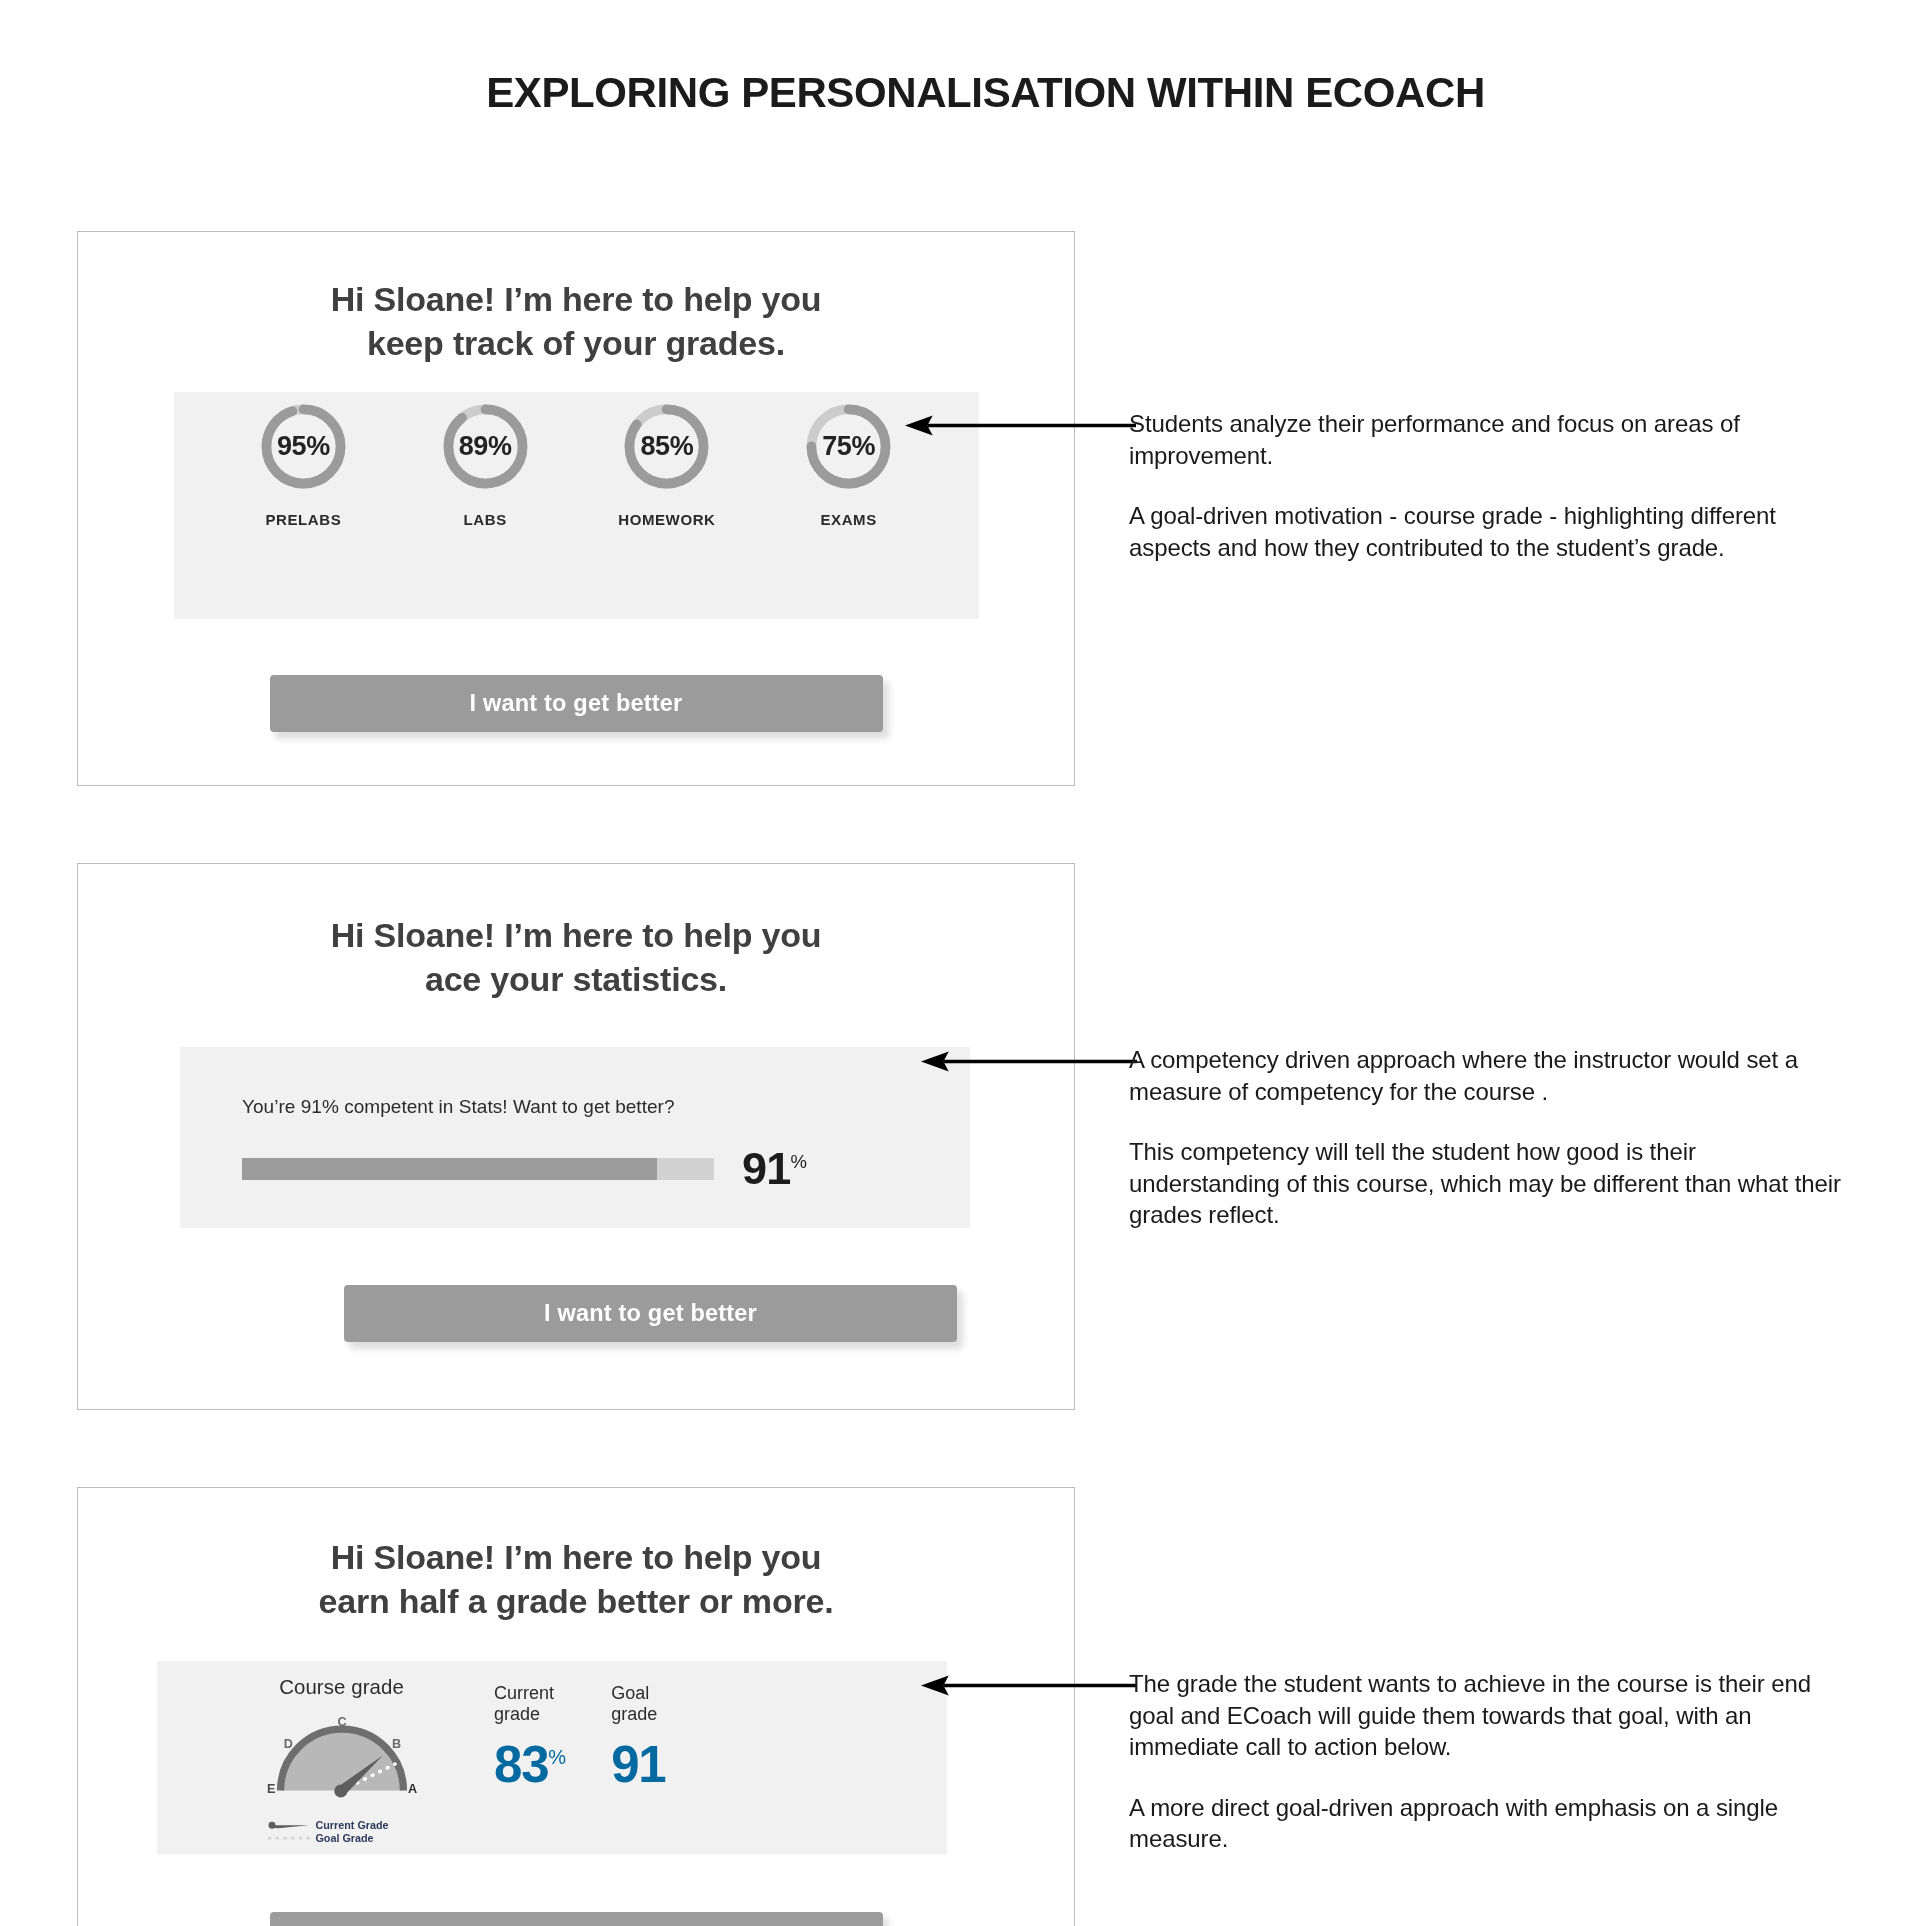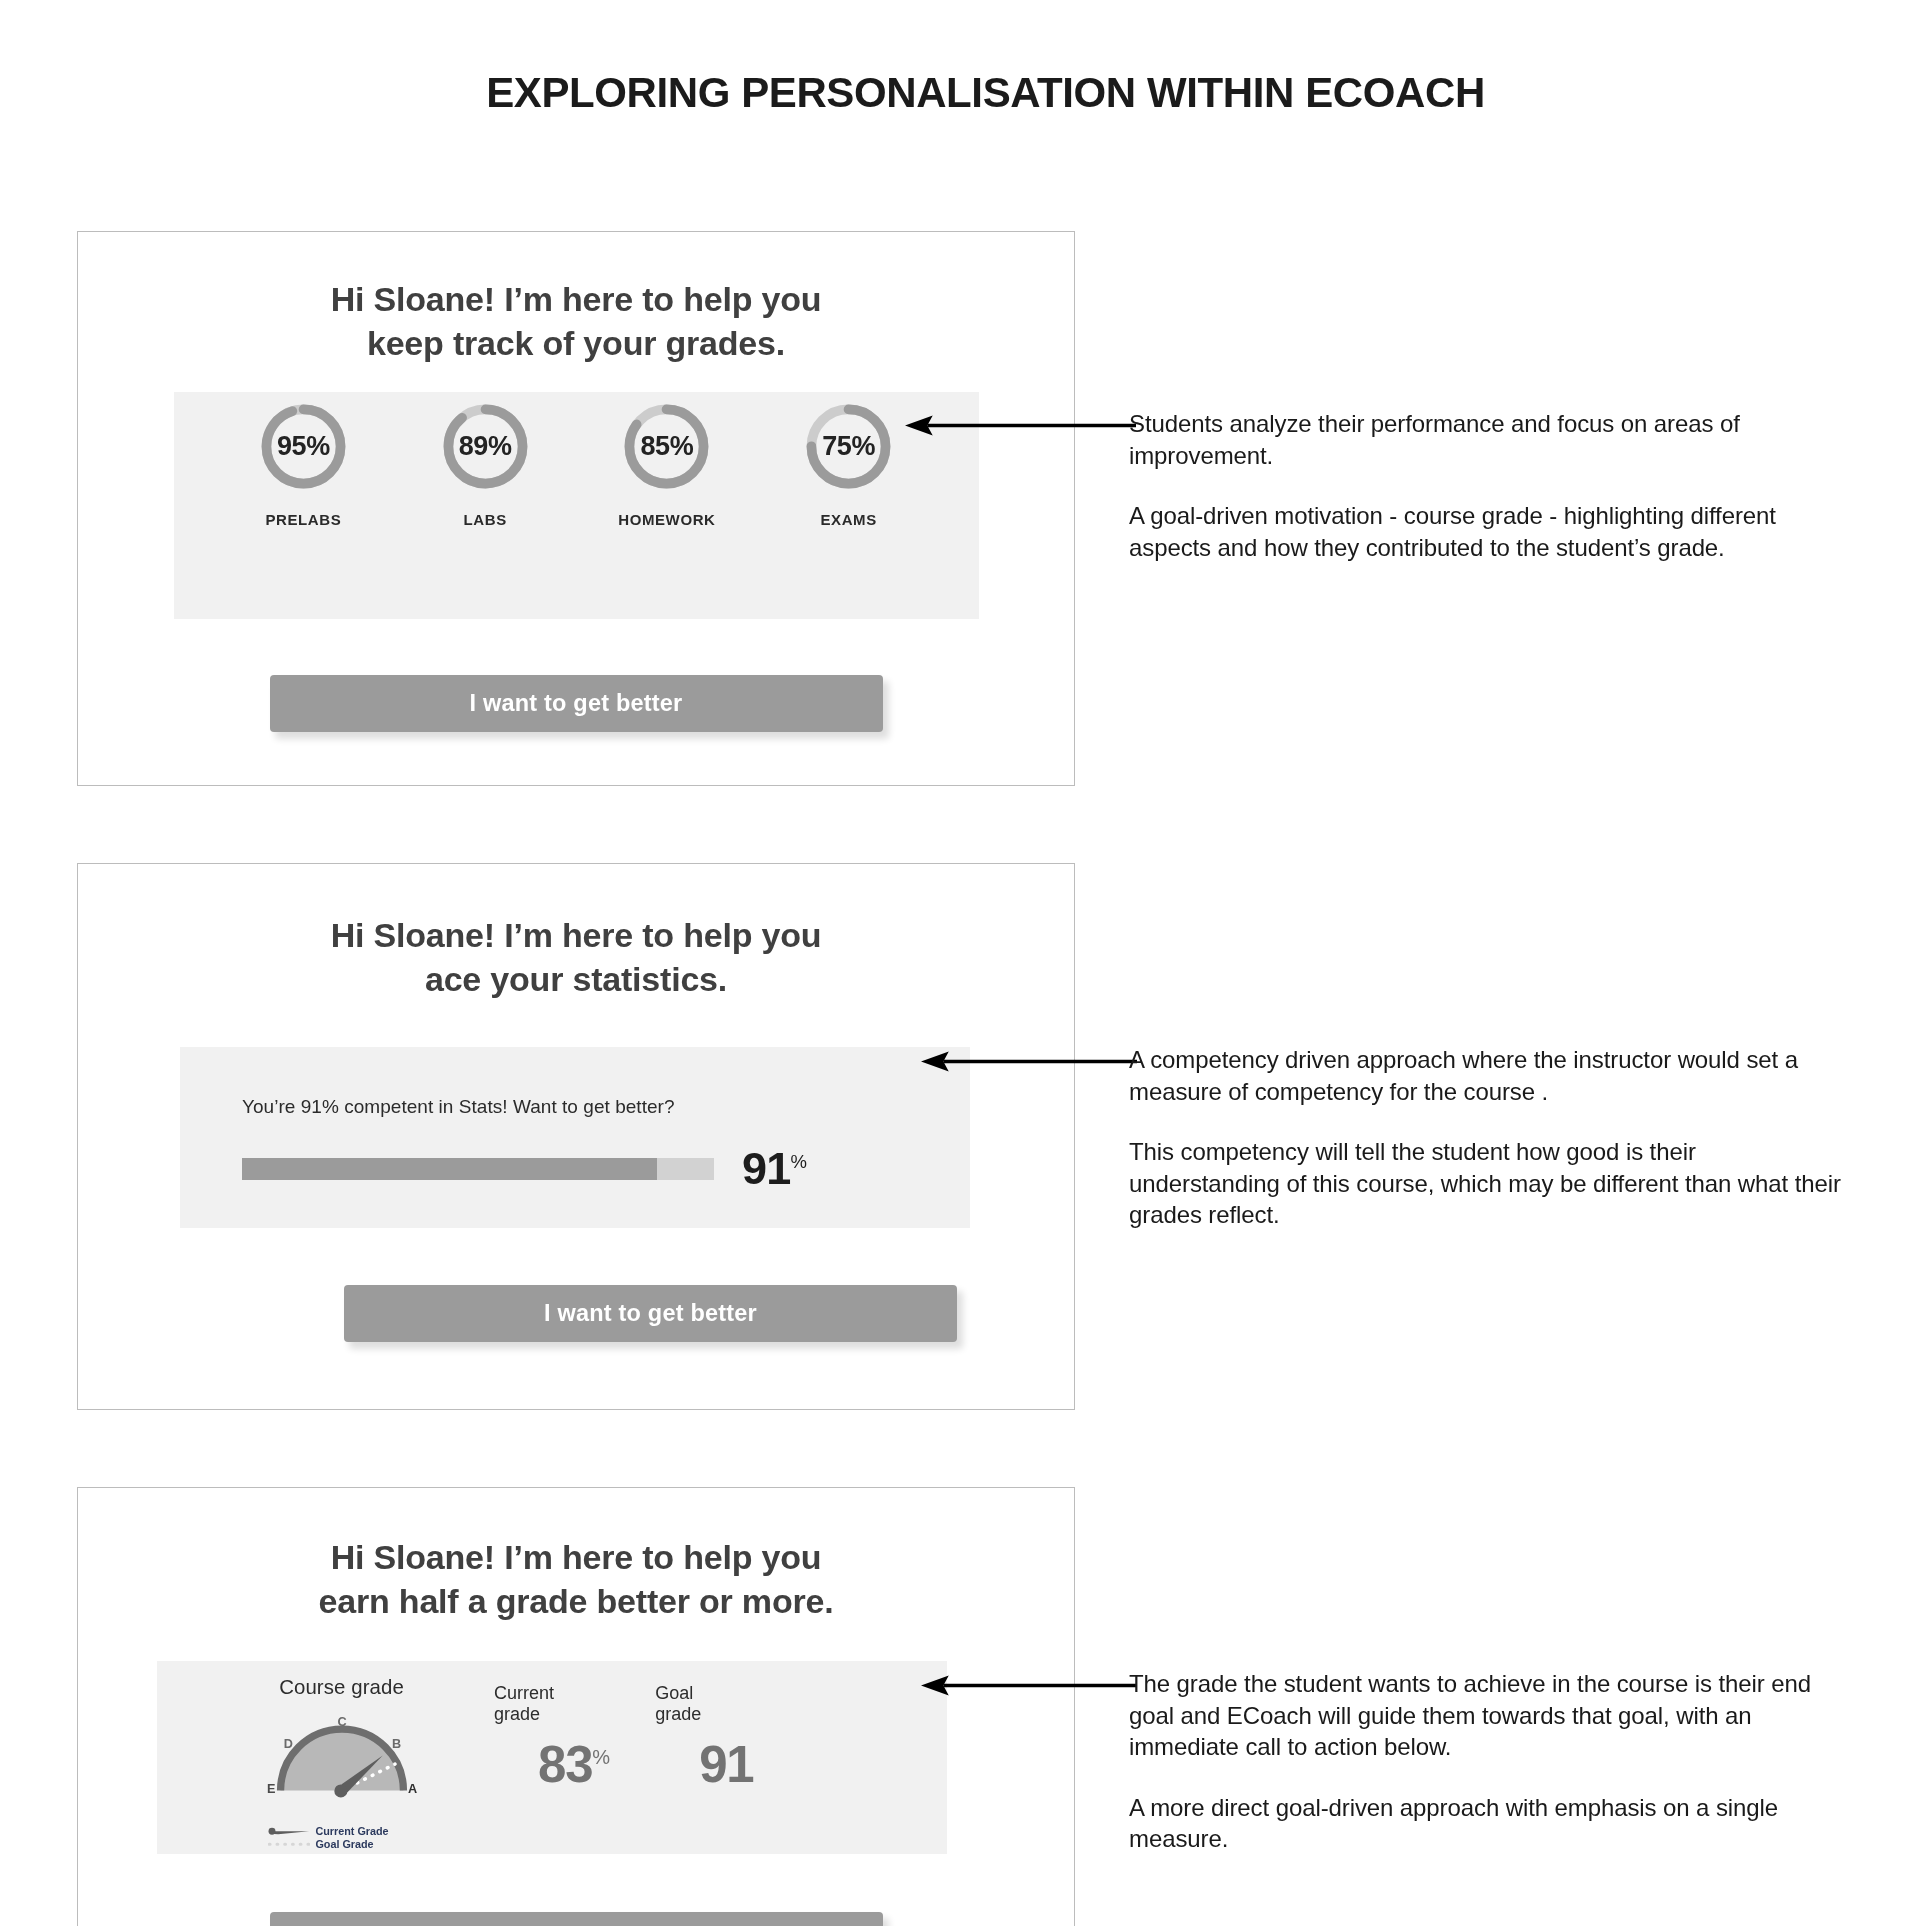--- a/index.html
+++ b/index.html
@@ -183,21 +183,21 @@
     flex-direction: column;
     align-items: center;
   }
   .gauge-title {
     font-size: 20.4px;
     color: #2d2d2d;
     letter-spacing: 0.1px;
   }
   .gauge-wrap { margin-top: 8.5px; }
   .gauge-legend {
-    margin-top: 20px;
+    margin-top: 14px;
     align-self: flex-start;
     margin-left: 42px;
   }
   .legend-row {
     display: flex;
     align-items: center;
     height: 13px;
   }
   .legend-key { width: 42px; height: 8.5px; }
   .legend-text {
@@ -213,24 +213,23 @@
   .stat-col.goal { margin-left: 45px; }
   .stat-label {
     font-size: 18px;
     line-height: 1.16;
     color: #2d2d2d;
   }
   .stat-value {
     margin-top: 14px;
     font-size: 51px;
     font-weight: 700;
-    color: #737373;
+    color: #0369a1;
     line-height: 1;
     letter-spacing: -1.2px;
-    margin-left: 44px;
   }
   .stat-pct {
     font-size: 20px;
     font-weight: 400;
     vertical-align: super;
     letter-spacing: 0;
   }
 
   
   .annotation {

